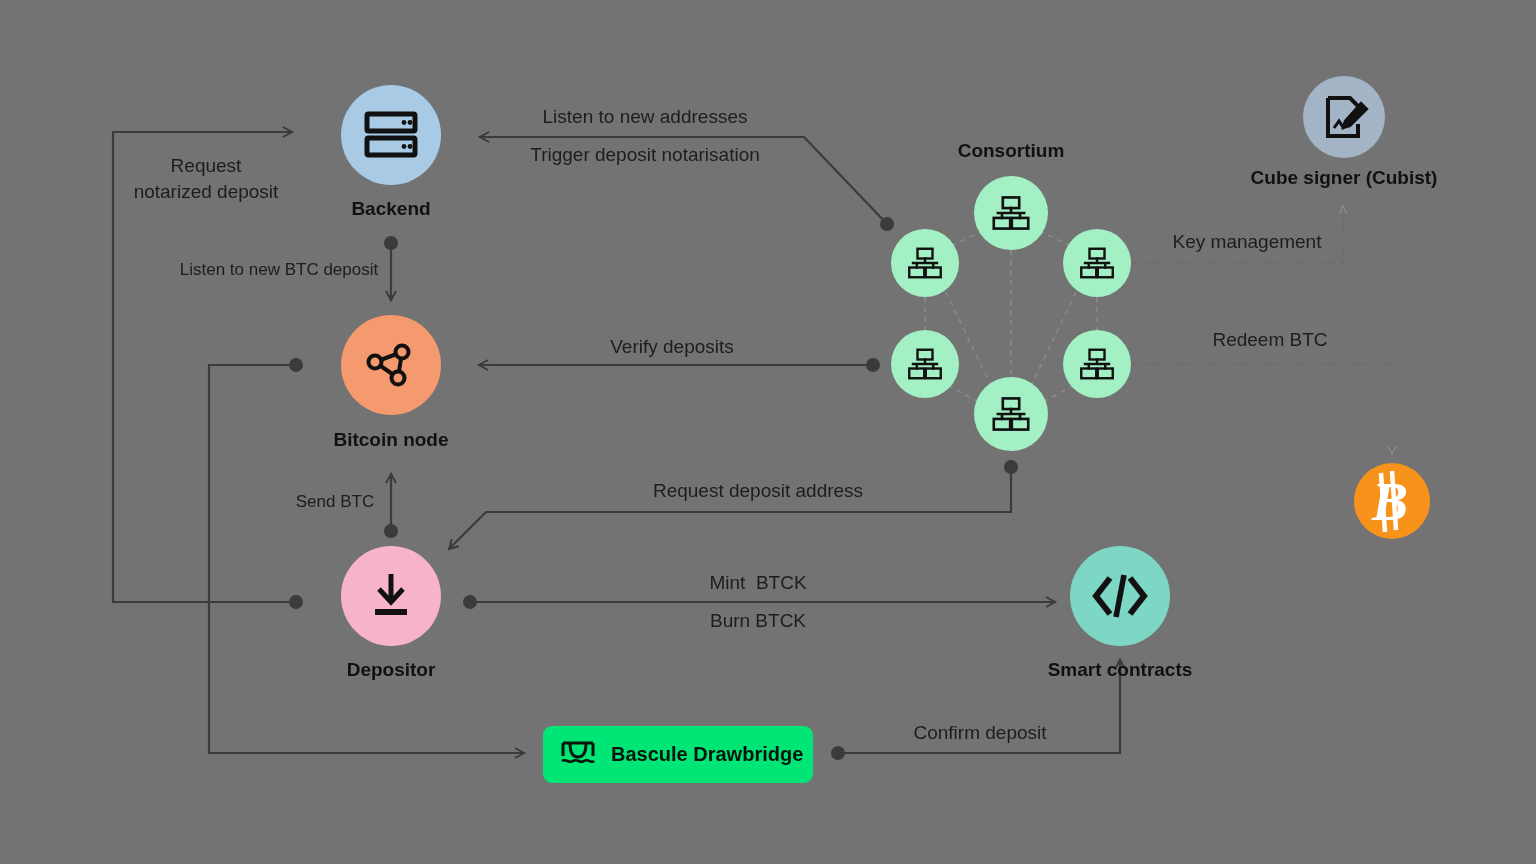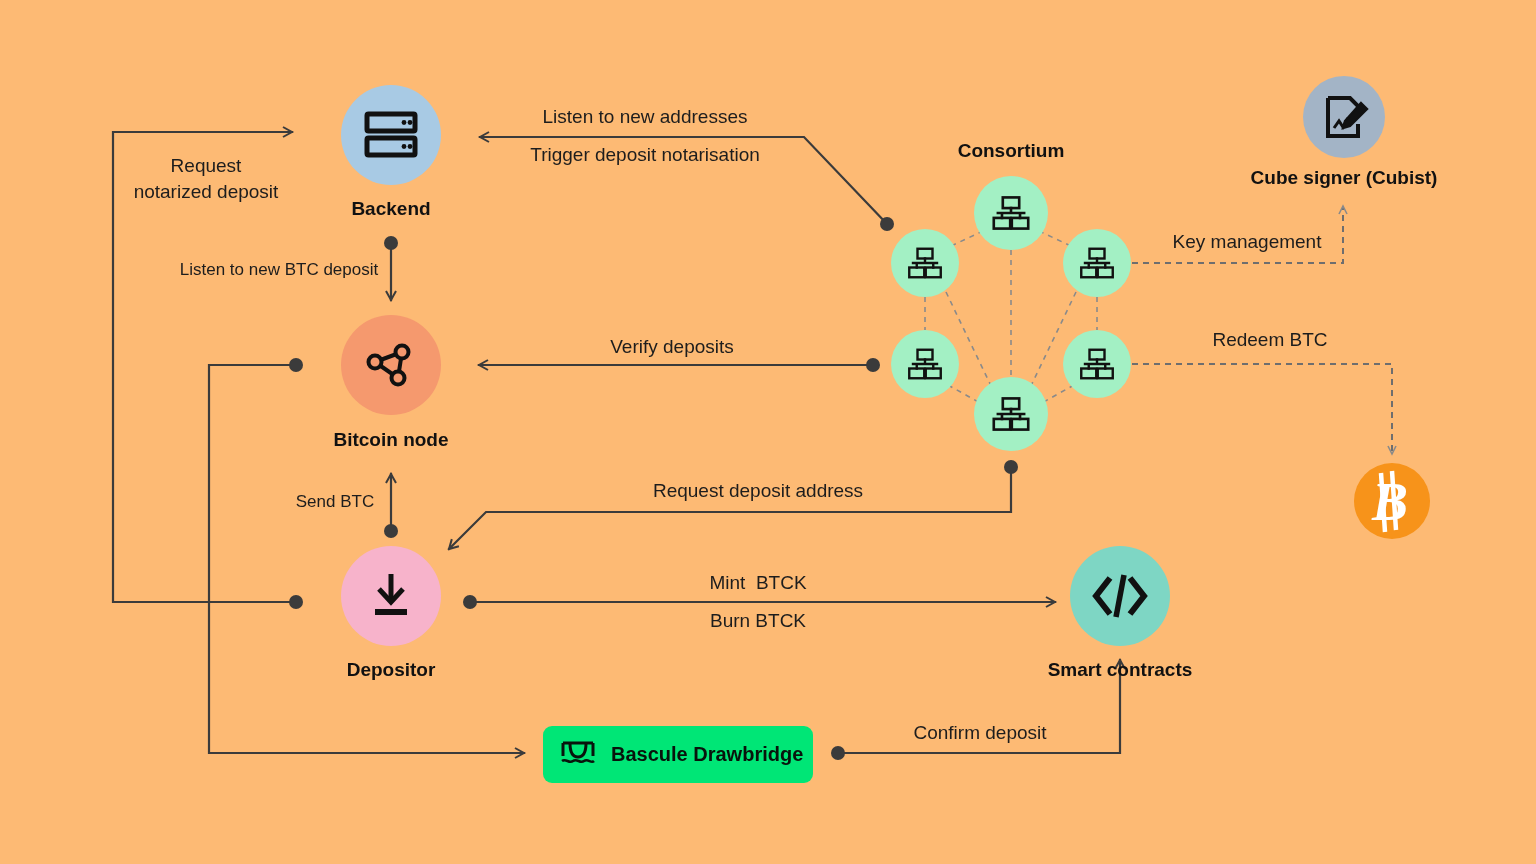--- a/index.html
+++ b/index.html
@@ -1,18 +1,18 @@
 <!DOCTYPE html>
 <html><head>
 <meta charset="utf-8">
 <style>
   html,body{margin:0;padding:0;background:#ffffff;}
   body{width:1536px;height:864px;overflow:hidden;
        font-family:"Liberation Sans",sans-serif;color:#1a1a1a;}
-  #stage{position:relative;width:1536px;height:864px;background:#fdba74;}
+  #stage{position:relative;width:1536px;height:864px;background:#737373;}
   svg.diagram{position:absolute;top:0;left:0;width:1536px;height:864px;}
   .edge-label{font-family:"Liberation Sans",sans-serif;font-size:19px;fill:#1d1d1d;
               text-anchor:middle;dominant-baseline:middle;}
   .node-label{font-family:"Liberation Sans",sans-serif;font-size:19px;font-weight:bold;
               fill:#111111;text-anchor:middle;dominant-baseline:middle;}
   .group-title{font-family:"Liberation Sans",sans-serif;font-size:19px;font-weight:bold;
                fill:#111111;text-anchor:middle;dominant-baseline:middle;}
   .box-label{font-family:"Liberation Sans",sans-serif;font-size:20px;font-weight:bold;
              fill:#08140c;dominant-baseline:middle;}
   .ln{stroke:#3b3b3b;stroke-width:2.2;fill:none;stroke-linecap:square;stroke-linejoin:miter;}

